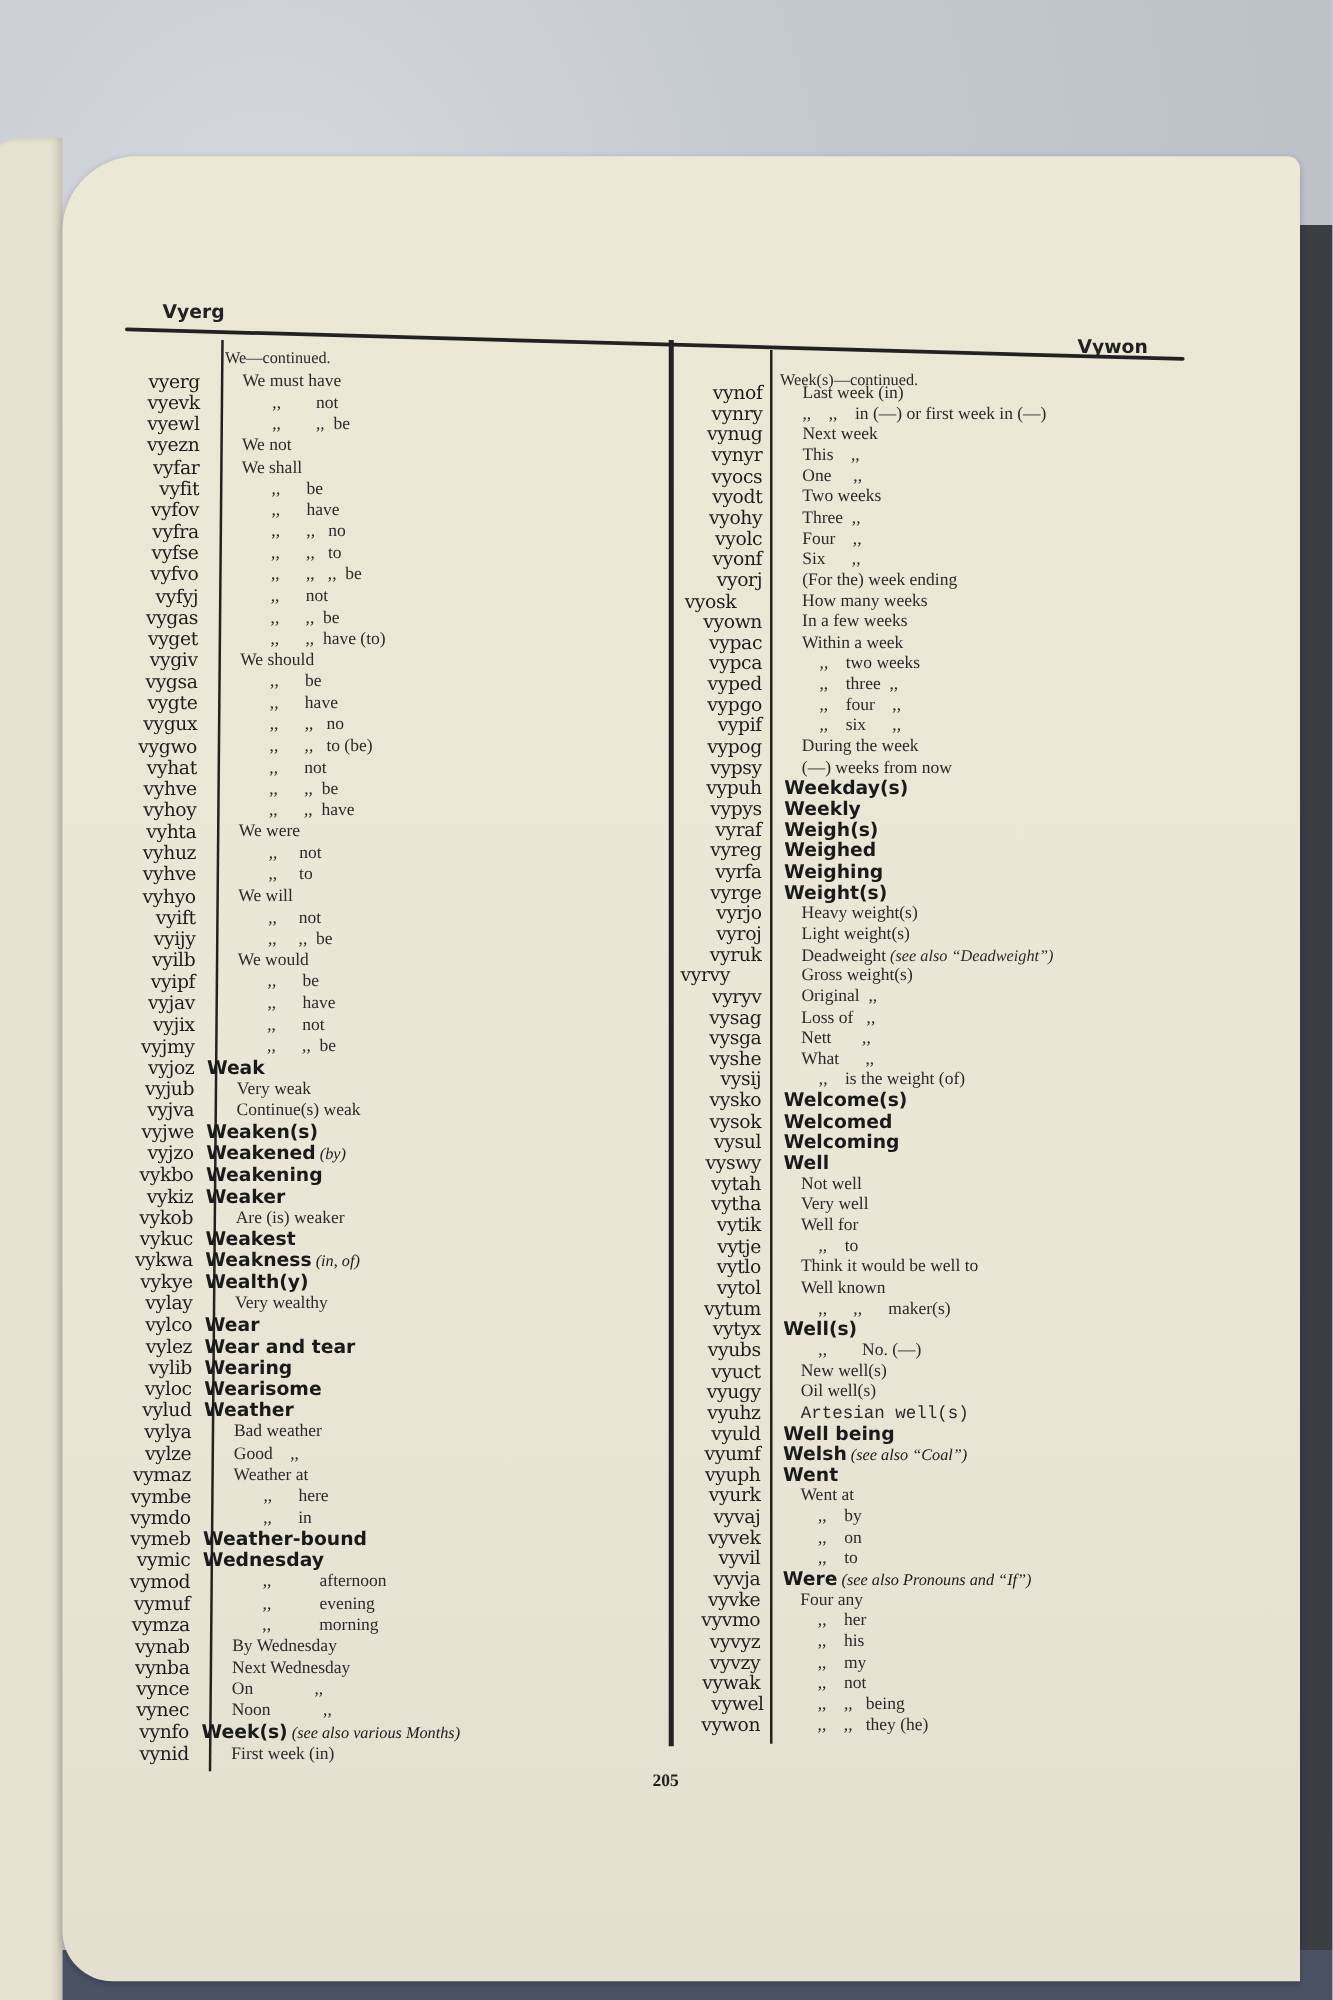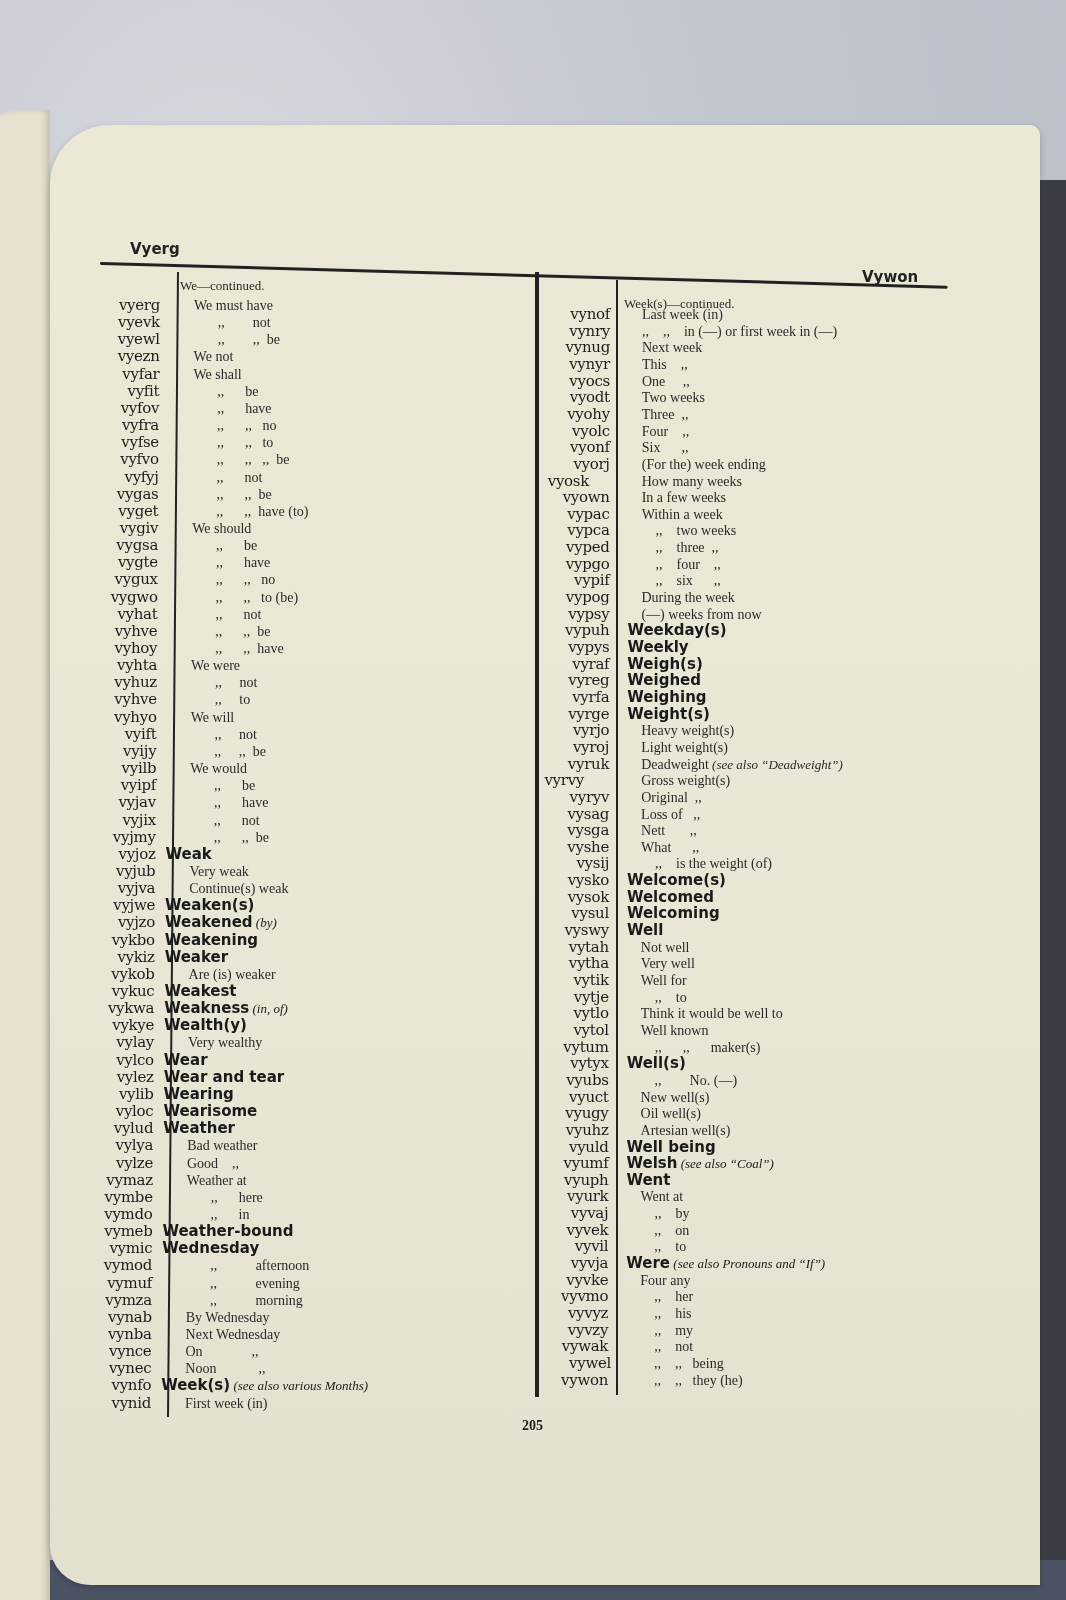--- a/index.html
+++ b/index.html
@@ -553,21 +553,21 @@
     <div class="row" style="top: 1088.55px; left: 0px;">
       <span class="code" style="left: 508.59px;">vyuct</span>
       <span class="phrase" style="left: 640.59px;"><span style="white-space: pre;">New well(s)</span></span>
     </div>
     <div class="row" style="top: 1105.2px; left: 0px;">
       <span class="code" style="left: 508.56px;">vyugy</span>
       <span class="phrase" style="left: 640.56px;"><span style="white-space: pre;">Oil well(s)</span></span>
     </div>
     <div class="row" style="top: 1121.85px; left: 0px;">
       <span class="code" style="left: 508.53px;">vyuhz</span>
-      <span class="phrase" style="left: 640.53px;"><span style="white-space: pre;">Artesian well(s)</span></span>
+      <span class="phrase" style="left: 640.53px;"><span style="white-space: pre; font-family: Liberation Mono, monospace;">Artesian well(s)</span></span>
     </div>
     <div class="row" style="top: 1138.5px; left: 0px;">
       <span class="code" style="left: 508.5px;">vyuld</span>
       <span class="phrase bold" style="left: 626.5px;"><span style="white-space: pre;">Well being</span></span>
     </div>
     <div class="row" style="top: 1155.15px; left: 0px;">
       <span class="code" style="left: 508.47px;">vyumf</span>
       <span class="phrase bold" style="left: 626.47px;"><span style="white-space: pre;">Welsh</span><span class="note"> <span>(see also “Coal”)</span></span></span>
     </div>
     <div class="row" style="top: 1171.8px; left: 0px;">

